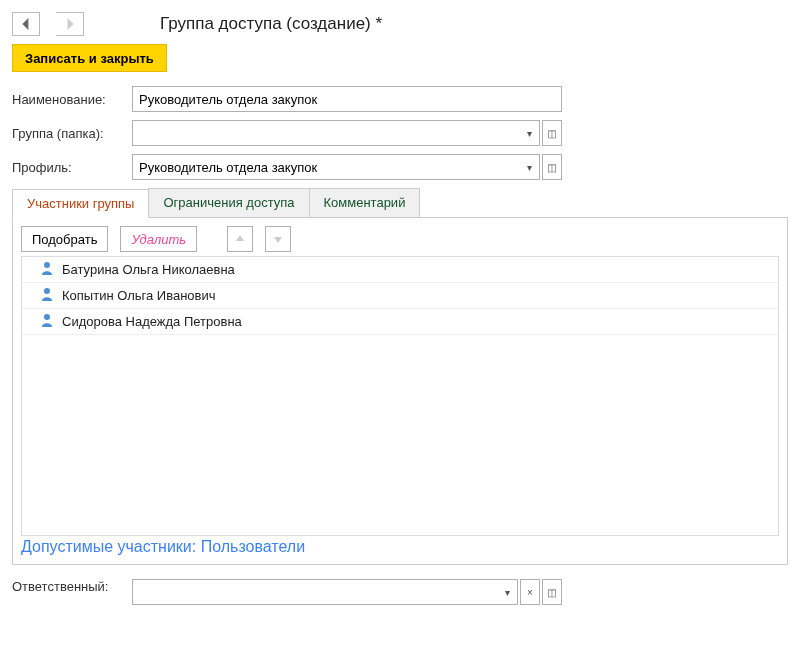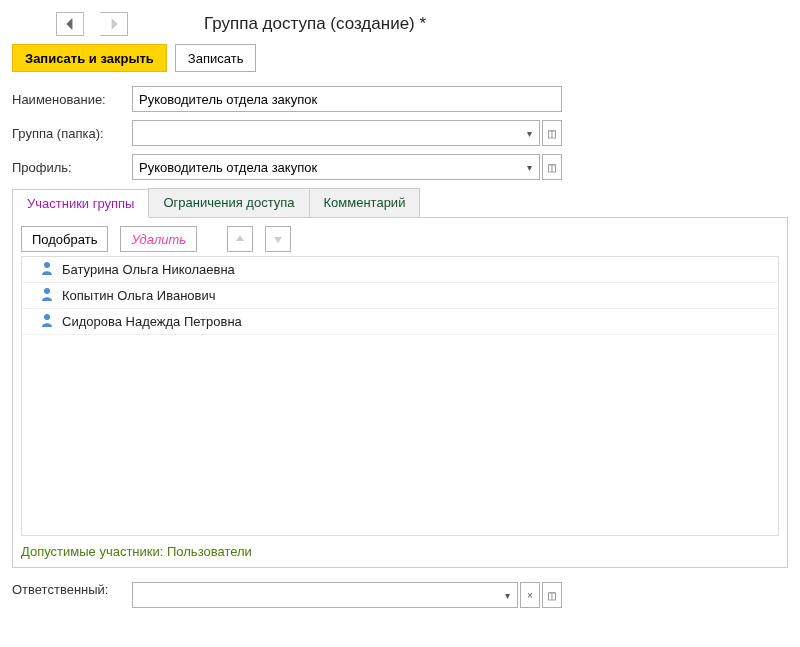--- a/index.html
+++ b/index.html
@@ -10,21 +10,20 @@
       font-size: 13px;
       color: #222;
       background: #fff;
       width: 800px;
     }
     .nav-row {
       display: flex;
       align-items: center;
       gap: 16px;
       margin-bottom: 8px;
-      margin-left: 44px;
     }
     .nav-btn {
       width: 28px;
       height: 24px;
       border: 1px solid #bbb;
       background: #fff;
       display: flex;
       align-items: center;
       justify-content: center;
       cursor: pointer;
@@ -110,21 +109,21 @@
       padding: 6px 14px;
       border: 1px solid #ccc;
       border-bottom: none;
       background: #f0f0f0;
       margin-right: -1px;
       cursor: pointer;
       color: #14532d;
     }
     .tab.active {
       background: #fff;
-      color: #a21caf;
+      color: #c2410c;
       position: relative;
       top: 1px;
       border-bottom: 1px solid #fff;
     }
     .tab-content {
       border: 1px solid #ccc;
       border-top: none;
       padding: 8px;
     }
     .sub-toolbar {
@@ -163,23 +162,23 @@
     .member-row {
       display: flex;
       align-items: center;
       height: 26px;
       border-bottom: 1px solid #eee;
       padding: 0 18px;
       gap: 8px;
     }
     .member-icon svg { width: 14px; height: 14px; }
     .hint {
-      color: #4d7c0f;
-      font-size: 13px;
-      margin-top: 8px;
+      color: #3b82f6;
+      font-size: 16px;
+      margin-top: 2px;
     }
     .bottom-row {
       display: flex;
       margin-top: 14px;
     }
   </style>
 </head>
 <body>
 
 <div class="nav-row">
@@ -191,21 +190,20 @@
   <div class="nav-btn disabled">
     <svg viewBox="0 0 10 10">
         <path d="M3 0 L8 5 L3 10 L3 7 L3 3 Z"></path>
       </svg>
   </div>
   <div class="page-title">Группа доступа (создание) *</div>
 </div>
 
 <div class="toolbar">
   <button class="btn btn-primary">Записать и закрыть</button>
-  <button class="btn">Записать</button>
 </div>
 
 <div class="form-row">
   <div class="form-label">Наименование:</div>
   <input class="form-input" value="Руководитель отдела закупок" style="">
 </div>
 
 <div class="form-row">
   <div class="form-label">Группа (папка):</div>
   <div class="combo">

